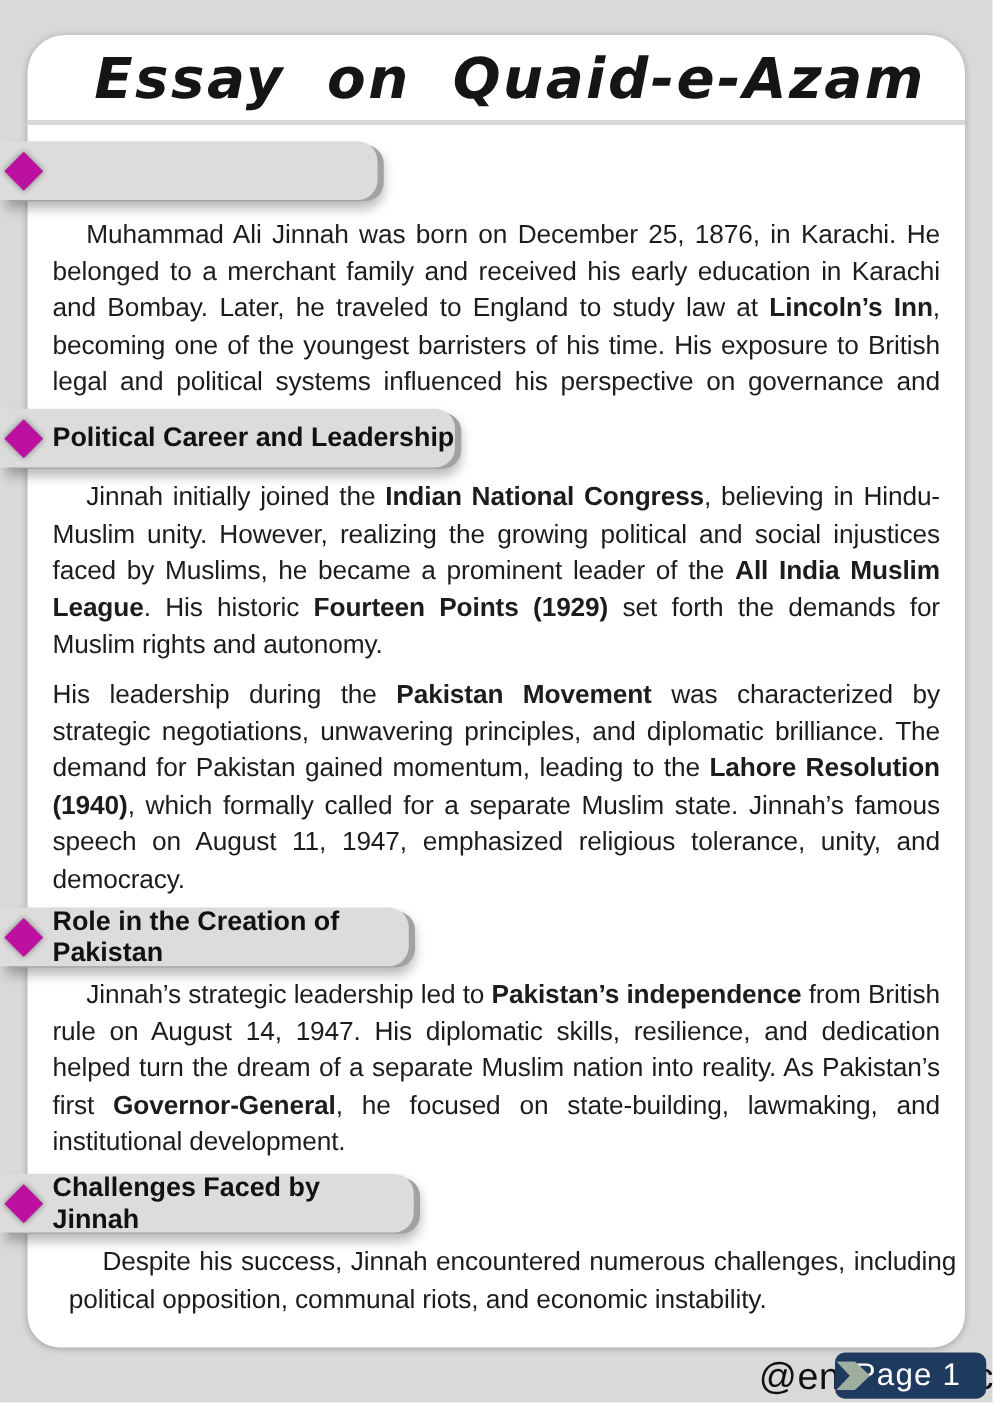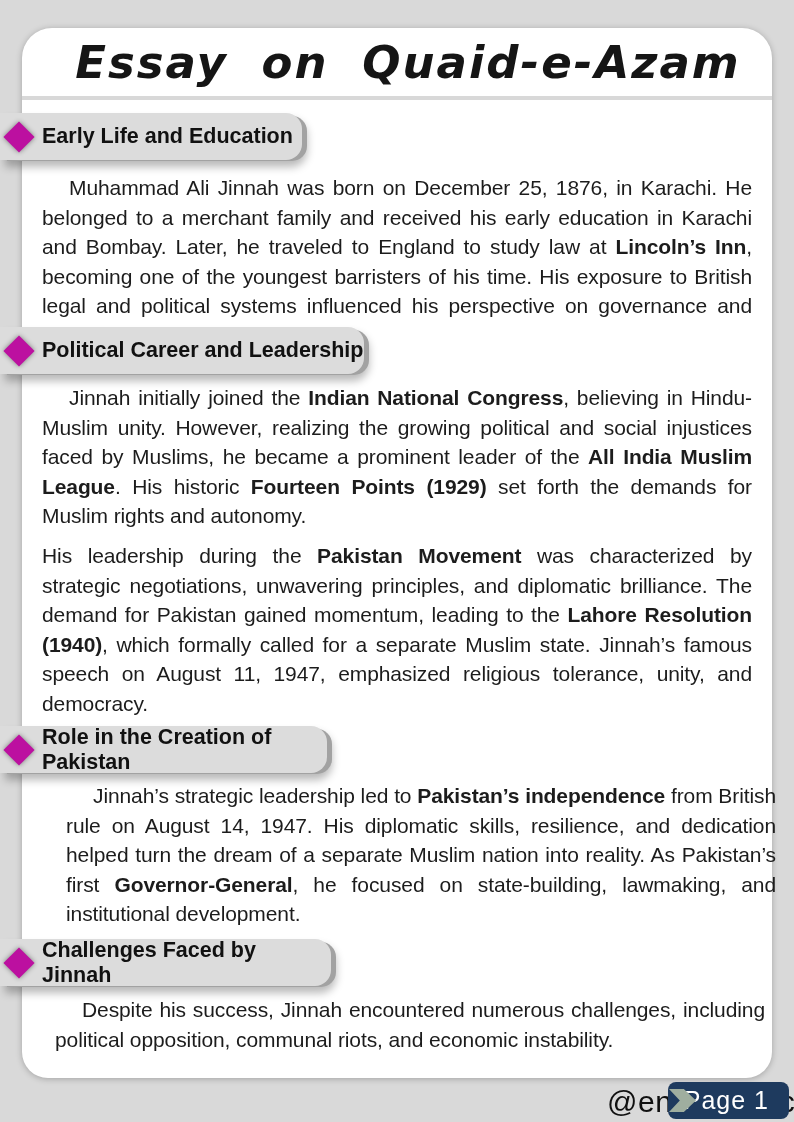--- a/index.html
+++ b/index.html
@@ -49,21 +49,21 @@
   .para{
     position:absolute;left:42px;width:710px;margin:0;z-index:2;
     font-size:21px;line-height:29.5px;color:#1c1c1c;
     text-align:justify;letter-spacing:-0.1px;
   }
   .para .b{font-weight:bold;}
   .indent{text-indent:27px;}
   .para-1{top:173px;}
   .para-2{top:383px;}
   .para-3{top:541px;}
-  .para-4{top:781px;margin-left:24px;}
+  .para-4{top:781px;}
   .para-5{top:995px;margin-left:13px;}
   
   .site{
     position:absolute;left:0;top:1082px;width:794px;height:40px;
     text-align:right;font-size:30px;color:#101010;letter-spacing:.5px;
     line-height:40px;
     padding-left:44px;
   }
   .page-badge{
     position:absolute;left:668px;top:1082px;width:121px;height:37px;
@@ -81,21 +81,20 @@
 </head>
 <body>
 
 <div class="card"></div>
 
 <div class="title">Essay on Quaid-e-Azam</div>
 <div class="divider"></div>
 
 <div class="pill pill-early">
   <span class="diamond"></span>
-  <span class="label">Early Life and Education</span>
 </div>
 <p class="para para-1 indent"><span>Muhammad Ali Jinnah was born on December 25, 1876, in Karachi. He belonged to a merchant family and received his early education in Karachi and Bombay. Later, he traveled to England to study law at </span><span class="b">Lincoln’s Inn</span><span>, becoming one of the youngest barristers of his time. His exposure to British legal and political systems influenced his perspective on governance and rights.</span></p>
 
 <div class="pill pill-political">
   <span class="diamond"></span>
   <span class="label">Political Career and Leadership</span>
 </div>
 <p class="para para-2 indent"><span>Jinnah initially joined the </span><span class="b">Indian National Congress</span><span>, believing in Hindu-Muslim unity. However, realizing the growing political and social injustices faced by Muslims, he became a prominent leader of the </span><span class="b">All India Muslim League</span><span>. His historic </span><span class="b">Fourteen Points (1929)</span><span> set forth the demands for Muslim rights and autonomy.</span></p>
 <p class="para para-3"><span>His leadership during the </span><span class="b">Pakistan Movement</span><span> was characterized by strategic negotiations, unwavering principles, and diplomatic brilliance. The demand for Pakistan gained momentum, leading to the </span><span class="b">Lahore Resolution (1940)</span><span>, which formally called for a separate Muslim state. Jinnah’s famous speech on August 11, 1947, emphasized religious tolerance, unity, and democracy.</span></p>
 

